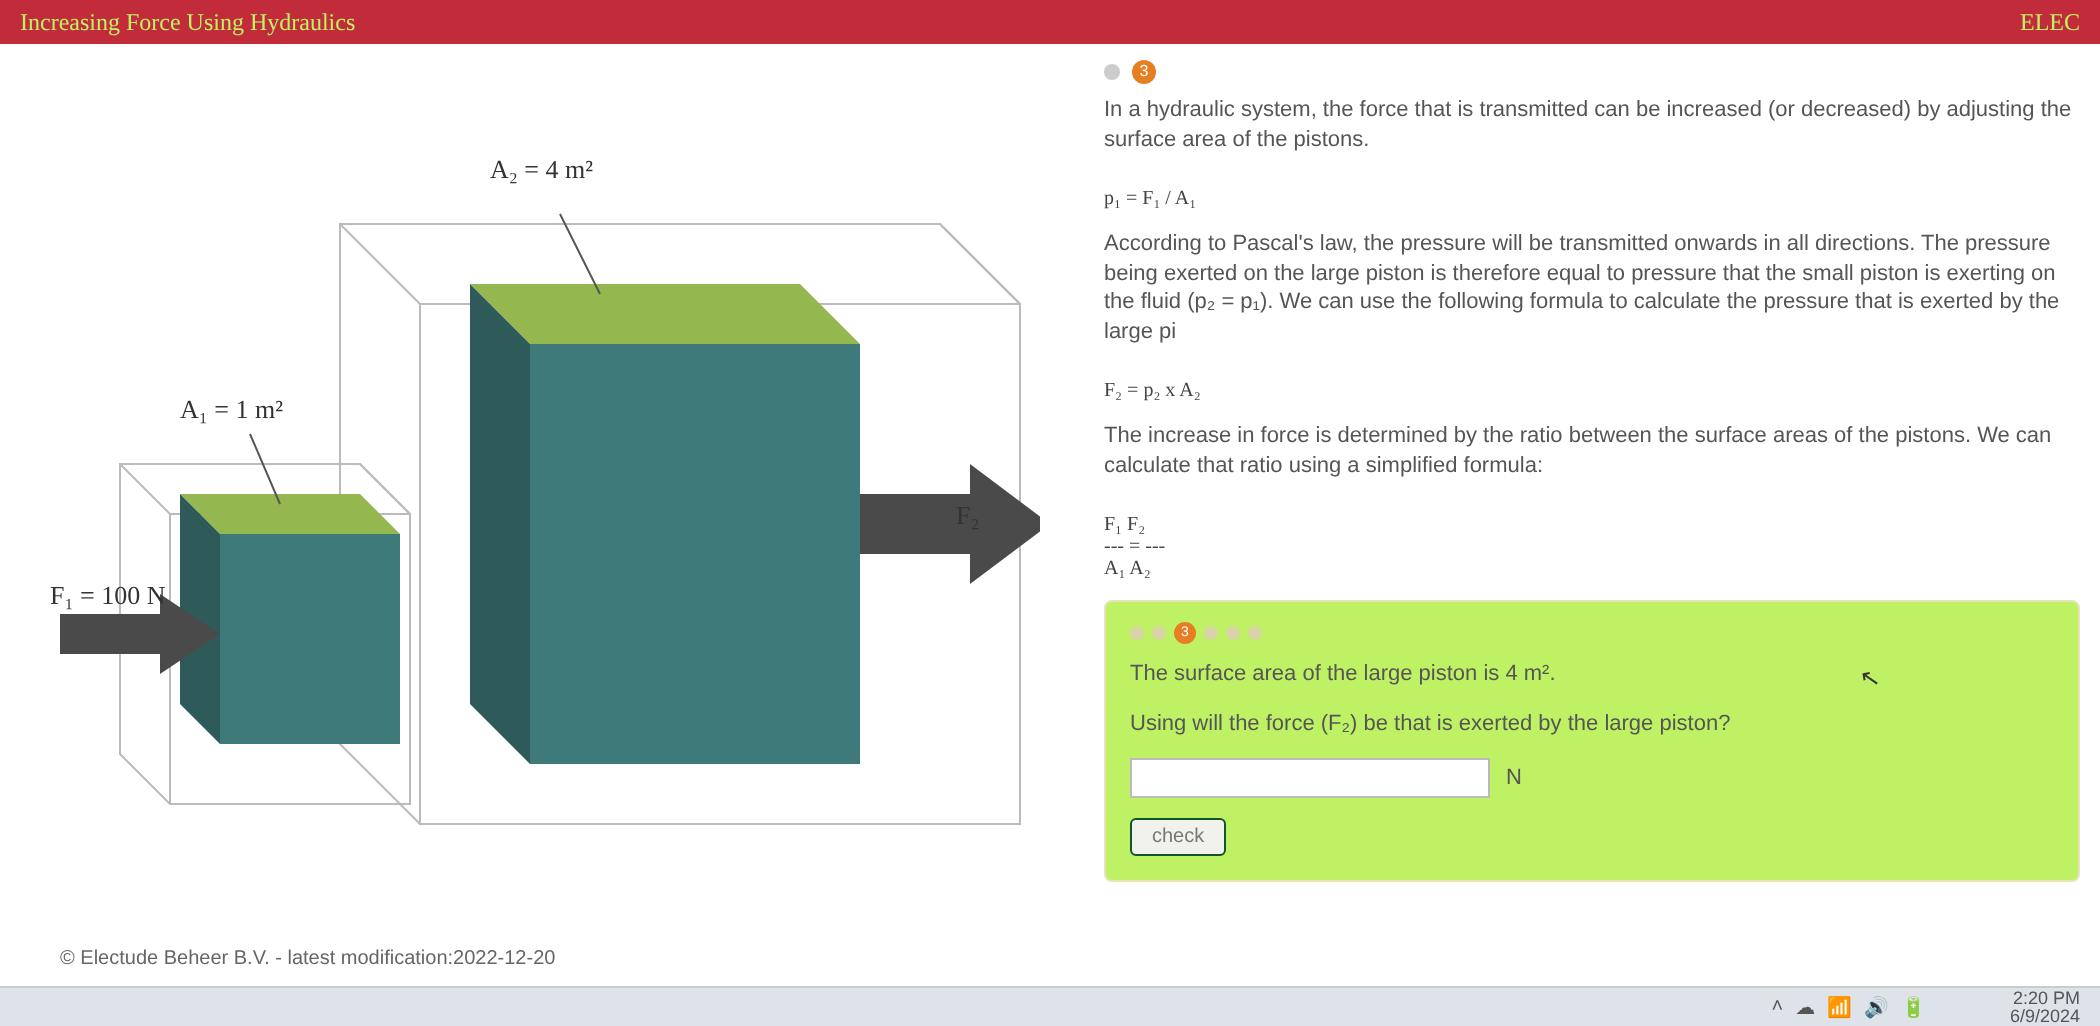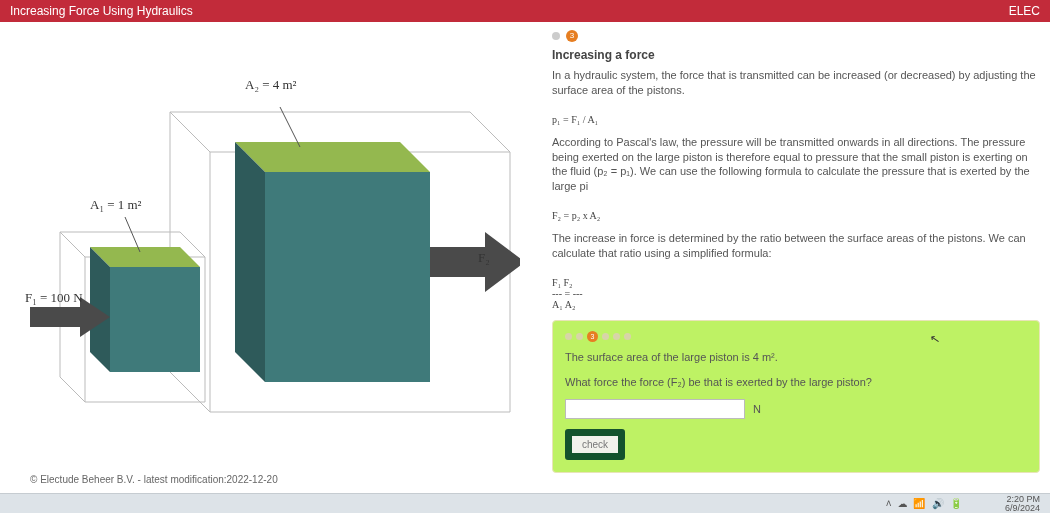--- a/index.html
+++ b/index.html
@@ -8,27 +8,28 @@
     font-size: 11px;
     color: #555;
     background: #e9e9e1;
     width: 1050px;
     height: 513px;
     overflow: hidden;
     position: relative;
   }
   .topbar {
     background: #c22b3a;
-    color: #ffffff;
+    color: #bef264;
     height: 22px;
     line-height: 22px;
     padding: 0 10px;
     font-size: 12px;
     display: flex;
     justify-content: space-between;
+    font-family: Liberation Serif, serif;
   }
   .content {
     display: flex;
     height: calc(100% - 42px);
     background: #fff;
   }
   .left {
     width: 540px;
     position: relative;
     background: #fff;
@@ -71,21 +72,21 @@
   .answer-row input {
     width: 180px; height: 20px;
     border: 1px solid #bbb;
     background: #fff;
     padding: 2px 4px;
     font-size: 11px;
   }
   .unit { font-size: 11px; color:#555; }
   .check-btn {
     margin-top: 10px;
-    border: 7px solid #14532d;
+    border: 1px solid #14532d;
     background: #f2f2ec;
     color: #777;
     font-size: 10px;
     padding: 3px 10px;
     border-radius: 3px;
     cursor: pointer;
   }
   .taskbar {
     position: absolute;
     bottom: 0; left: 0; right: 0;
@@ -155,21 +156,20 @@
       <div class="label" style="top:168px; left:448px;">F₂</div>
     </div>
     <div class="copyright">© Electude Beheer B.V. - latest modification:2022-12-20</div>
   </div>
 
   <div class="right">
     <div class="step-nav">
       <span class="dot"></span>
       <span class="dot active">3</span>
     </div>
-    <div class="section-title">Increasing a force</div>
     <p>In a hydraulic system, the force that is transmitted can be increased (or decreased) by adjusting the surface area of the pistons.</p>
     <div class="formula">p₁ = F₁ / A₁</div>
     <p>According to Pascal's law, the pressure will be transmitted onwards in all directions. The pressure being exerted on the large piston is therefore equal to pressure that the small piston is exerting on the fluid (p₂ = p₁). We can use the following formula to calculate the pressure that is exerted by the large pi</p>
     <div class="formula">F₂ = p₂ x A₂</div>
     <p>The increase in force is determined by the ratio between the surface areas of the pistons. We can calculate that ratio using a simplified formula:</p>
     <div class="formula" style="line-height:1.1;">
       <span>F₁ F₂</span><br>
       <span>--- = ---</span><br>
       <span>A₁ A₂</span>
     </div>
@@ -177,21 +177,21 @@
     <div class="question-box">
       <div class="q-dots">
         <span class="d"></span>
         <span class="d"></span>
         <span class="d curr">3</span>
         <span class="d"></span>
         <span class="d"></span>
         <span class="d"></span>
       </div>
       <p>The surface area of the large piston is 4 m².</p>
-      <p>What force the force (F₂) be that is exerted by the large piston?</p>
+      <p>Using will the force (F₂) be that is exerted by the large piston?</p>
       <div class="answer-row">
         <input type="text" placeholder="" style="">
         <span class="unit">N</span>
       </div>
       <button class="check-btn">check</button>
     </div>
   </div>
 </div>
 
 <div class="cursor">↖</div>

